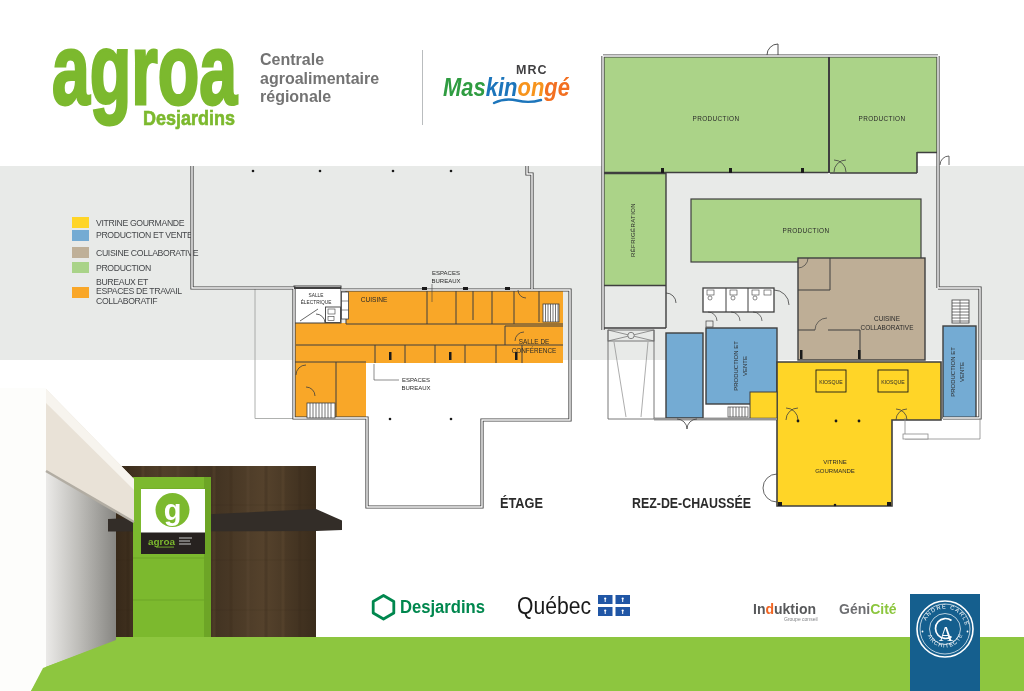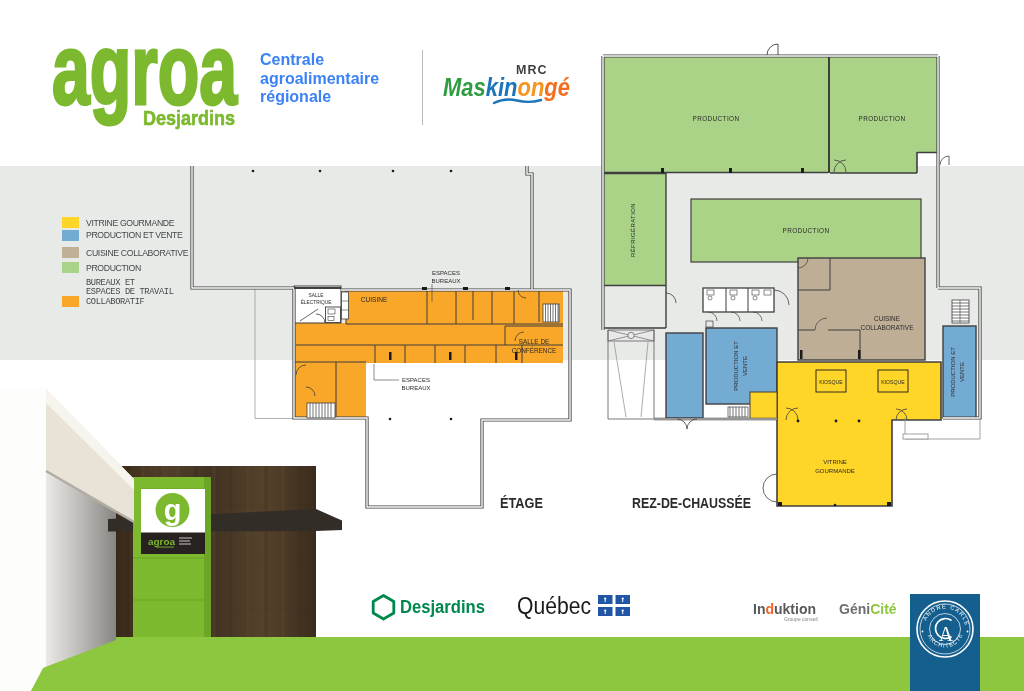--- a/index.html
+++ b/index.html
@@ -7,35 +7,35 @@
        font-family:"Liberation Sans", sans-serif;}
   .abs{position:absolute;}
 </style>
 </head>
 <body>
 
 <div class="abs" style="left:0;top:166px;width:1024px;height:194px;background:#e8eae8;"></div>
 
 <div class="abs" style="left:0;top:637px;width:1024px;height:54px;background:#8dc63f;"></div>
 
-<div class="abs" style="left:260px;top:51px;font-size:16px;font-weight:bold;color:#3b82f6;line-height:18.5px;">Centrale<br>agroalimentaire<br>régionale</div>
+<div class="abs" style="left:260px;top:51px;font-size:16px;font-weight:bold;color:#737373;line-height:18.5px;">Centrale<br>agroalimentaire<br>régionale</div>
 
 <div class="abs" style="left:422px;top:50px;width:1px;height:75px;background:#b9bcbe;"></div>
 
-<div class="abs" style="left:62px;top:215px;font-size:8.7px;color:#45474a;letter-spacing:-0.35px;">
+<div class="abs" style="left:72px;top:215px;font-size:8.7px;color:#45474a;letter-spacing:-0.35px;">
 
   <div style="height:15px;display:flex;align-items:center;"><span style="display:inline-block;width:17px;height:11px;background:#ffd527;margin-right:7px;"></span>VITRINE GOURMANDE</div>
 
   <div style="height:15px;display:flex;align-items:flex-start;"><span style="display:inline-block;width:17px;height:11px;background:#74abd3;margin-right:7px;"></span>PRODUCTION ET VENTE</div>
 
   <div style="height:15px;display:flex;align-items:center;"><span style="display:inline-block;width:17px;height:11px;background:#bfb098;margin-right:7px;"></span>CUISINE COLLABORATIVE</div>
 
   <div style="height:15px;display:flex;align-items:center;"><span style="display:inline-block;width:17px;height:11px;background:#a9d388;margin-right:7px;"></span>PRODUCTION</div>
 
-  <div style="height:30px;display:flex;align-items:flex-end;margin-top:2px;font-family:Liberation Mono, monospace;">
+  <div style="height:30px;display:flex;align-items:center;margin-top:2px;">
       <span style="display:inline-block;width:17px;height:11px;background:#f9a728;margin-right:7px;flex:none;"></span>
       <span style="line-height:9.5px;">BUREAUX ET<br>ESPACES DE TRAVAIL<br>COLLABORATIF</span>
     </div>
 </div>
 
 <svg class="abs" style="left:0;top:0;" width="1024" height="691" viewBox="0 0 1024 691">
 
 <g>
 <text x="52" y="104" font-size="100" font-weight="bold" fill="#7cb92e" stroke="#7cb92e" stroke-width="3" textLength="185" lengthAdjust="spacingAndGlyphs">agroa</text>
 <text x="143" y="125" font-size="20" font-weight="bold" fill="#7cb92e" stroke="#7cb92e" stroke-width="0.6" textLength="92" lengthAdjust="spacingAndGlyphs">Desjardins</text>

